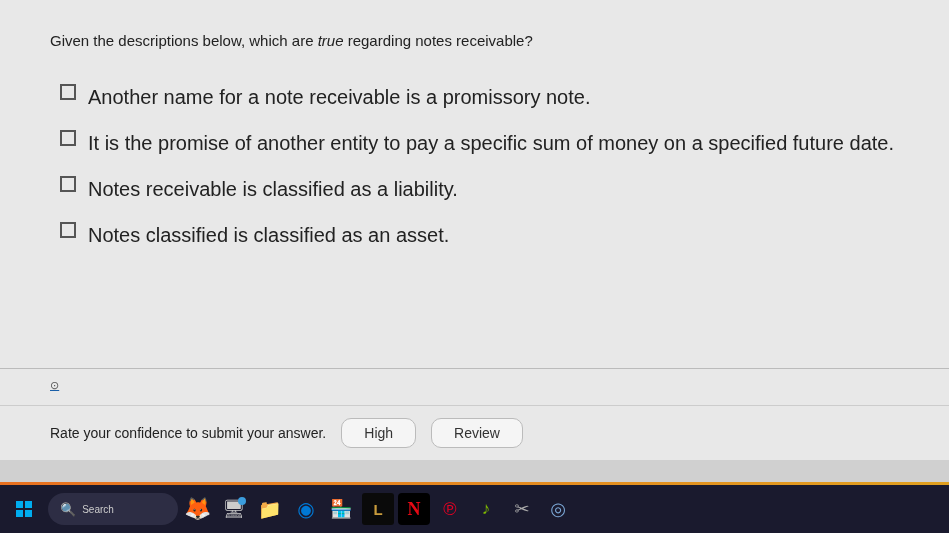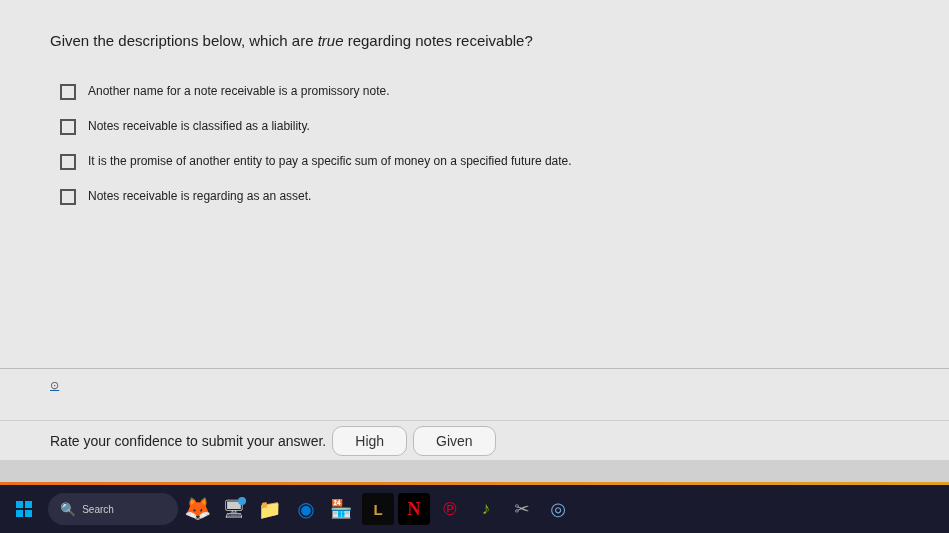--- a/index.html
+++ b/index.html
@@ -34,21 +34,21 @@
 
     .options-list {
       list-style: none;
       margin-left: 10px;
     }
 
     .option-item {
       display: flex;
       align-items: flex-start;
       margin-bottom: 18px;
-      font-size: 12px;
+      font-size: 20px;
       color: #222;
       cursor: pointer;
     }
 
     .option-checkbox {
       width: 16px;
       height: 16px;
       border: 2px solid #555;
       background: transparent;
       flex-shrink: 0;
@@ -85,27 +85,27 @@
       font-size: 11px;
       color: #555;
       margin-right: 4px;
     }
 
     .confidence-bar {
       position: absolute;
       bottom: 0;
       left: 0;
       right: 0;
-      height: 40px;
+      height: 55px;
       background: #e8e8e8;
       border-top: 1px solid #ccc;
       display: flex;
       align-items: center;
       padding: 0 50px;
-      gap: 6px;
+      gap: 15px;
     }
 
     .confidence-label {
       font-size: 14px;
       color: #222;
     }
 
     .confidence-btn {
       border: 1px solid #bbb;
       background: #f5f5f5;
@@ -219,42 +219,42 @@
     <span>Given the descriptions below, which are </span><em>true</em><span> regarding notes receivable?</span>
   </p>
 
   <ul class="options-list">
     <li class="option-item">
       <span class="option-checkbox"></span>
       <span class="option-label">Another name for a note receivable is a promissory note.</span>
     </li>
     <li class="option-item">
       <span class="option-checkbox"></span>
+      <span class="option-label">It is the promise of another entity to pay a specific sum of money on a specified future date.</span>
+    </li>
+    <li class="option-item">
+      <span class="option-checkbox"></span>
       <span class="option-label">Notes receivable is classified as a liability.</span>
     </li>
     <li class="option-item">
       <span class="option-checkbox"></span>
-      <span class="option-label">It is the promise of another entity to pay a specific sum of money on a specified future date.</span>
-    </li>
-    <li class="option-item">
-      <span class="option-checkbox"></span>
-      <span class="option-label">Notes receivable is regarding as an asset.</span>
+      <span class="option-label">Notes classified is classified as an asset.</span>
     </li>
   </ul>
 
   <div class="help-section">
     <div class="help-link">
       <span class="chevron-down">⊙</span>
     </div>
   </div>
 
   <div class="confidence-bar">
     <span class="confidence-label">Rate your confidence to submit your answer.</span>
     <button class="confidence-btn">High</button>
-    <button class="confidence-btn">Given</button>
+    <button class="confidence-btn">Review</button>
   </div>
 </div>
 
 <div class="orange-line"></div>
 
 <div class="taskbar">
 
   <div class="start-btn">
     <div class="start-icon">
       <div class="start-icon-sq"></div>

